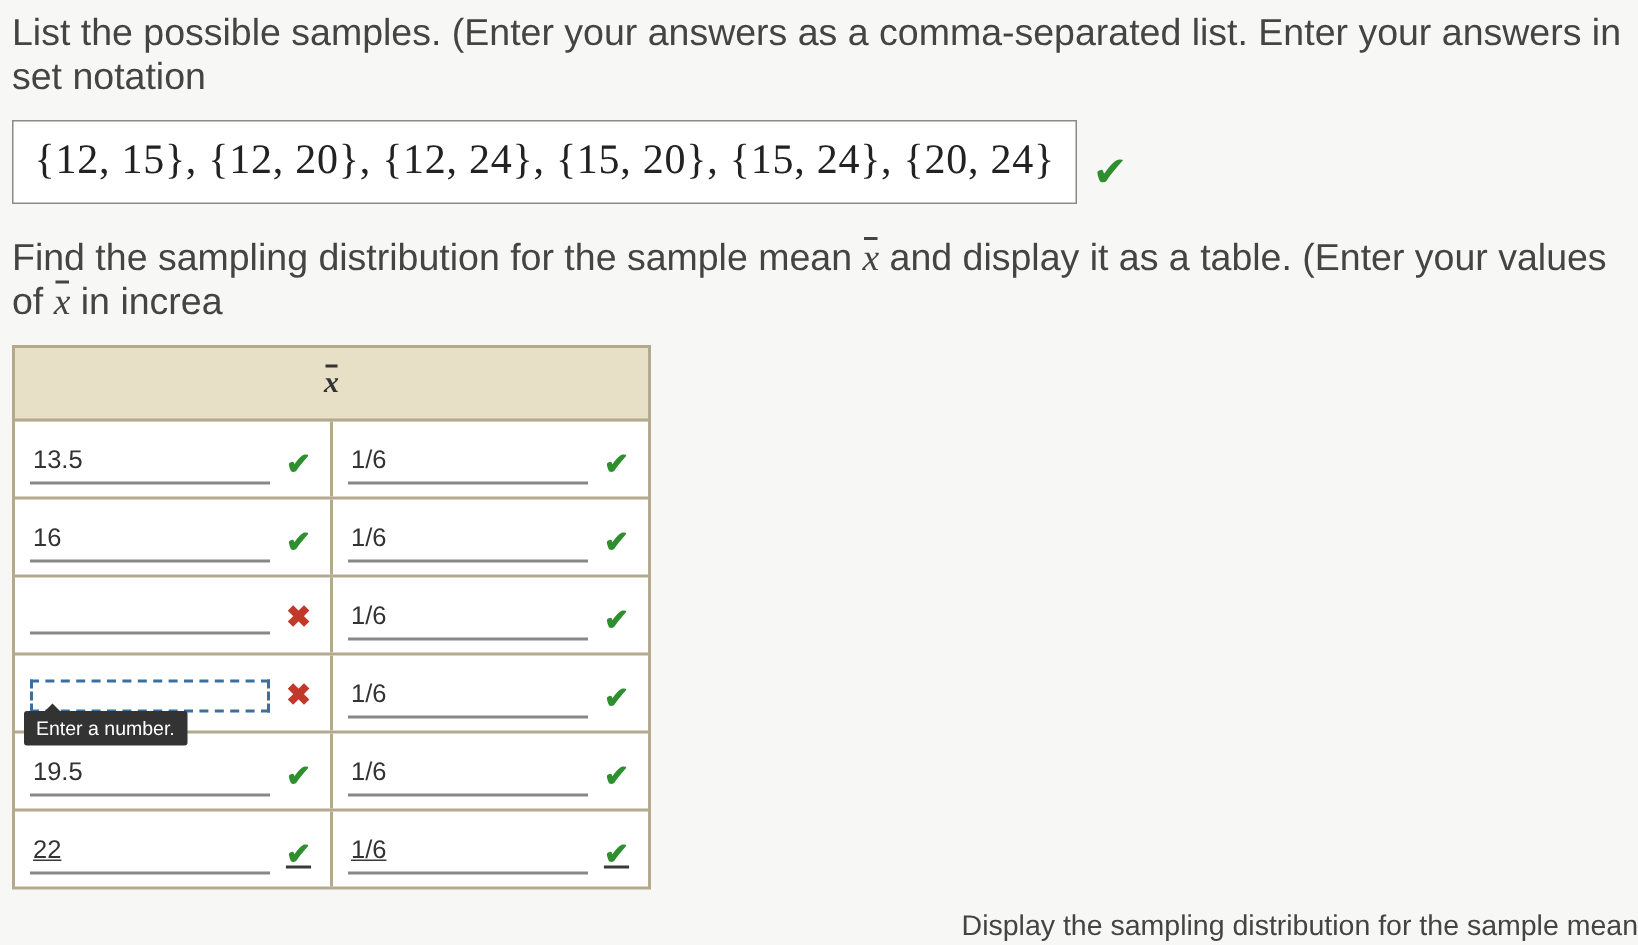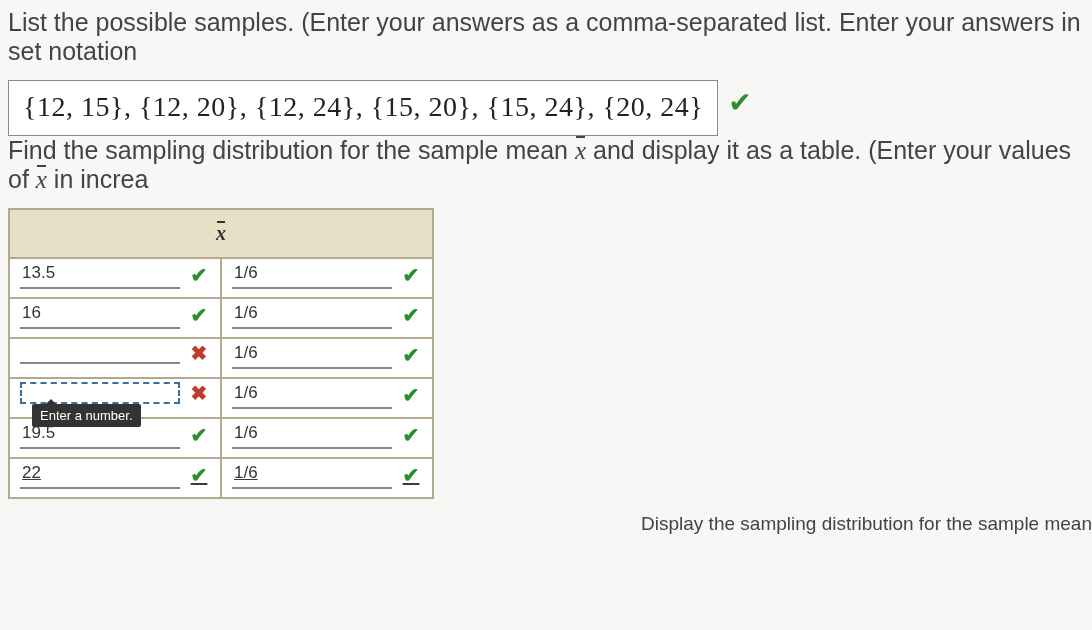--- a/index.html
+++ b/index.html
@@ -10,22 +10,23 @@
       padding: 8px 0 0 8px;
       font-size: 18px;
     }
     .q-text {
       margin: 0 0 14px 0;
       color: #444;
       font-size: 25px;
     }
     .answer-row {
       display: flex;
-      align-items: flex-start;
+      align-items: center;
       gap: 10px;
+      margin-bottom: 22px;
     }
     .answer-box {
       border: 1px solid #8a8a8a;
       background: #fff;
       padding: 10px 14px 12px 14px;
       font-family: "Times New Roman", serif;
       font-size: 28px;
       color: #222;
       letter-spacing: 0.5px;
     }
@@ -48,21 +49,21 @@
       font-style: italic;
       font-weight: bold;
       font-size: 20px;
       color: #333;
     }
     .th:last-child { border-right: none; }
     .tr { display: flex; border-bottom: 2px solid #b3a98d; }
     .tr:last-child { border-bottom: none; text-decoration: underline; }
     .td {
       flex: 1;
-      padding: 2px 10px 8px 10px;
+      padding: 14px 10px 8px 10px;
       border-right: 2px solid #b3a98d;
       position: relative;
     }
     .td:last-child { border-right: none; }
     .cell-inner {
       display: flex;
       align-items: center;
       gap: 8px;
     }
     .val-field {
@@ -78,21 +79,21 @@
     .dotted .val-field {
       border: 2px dashed #3a6fa0;
       border-bottom: 2px dashed #3a6fa0;
       padding: 4px;
     }
     .mark { width: 22px; text-align: center; font-weight: bold; font-size: 20px; }
     .mark.ok { color: #2f8f2f; }
     .mark.bad { color: #c0392b; }
     .tooltip {
       position: absolute;
-      left: 22px;
+      left: 6px;
       bottom: -10px;
       background: #333;
       color: #fff;
       font-size: 13px;
       padding: 4px 8px;
       border-radius: 2px;
       white-space: nowrap;
       z-index: 5;
     }
     .tooltip::before {

